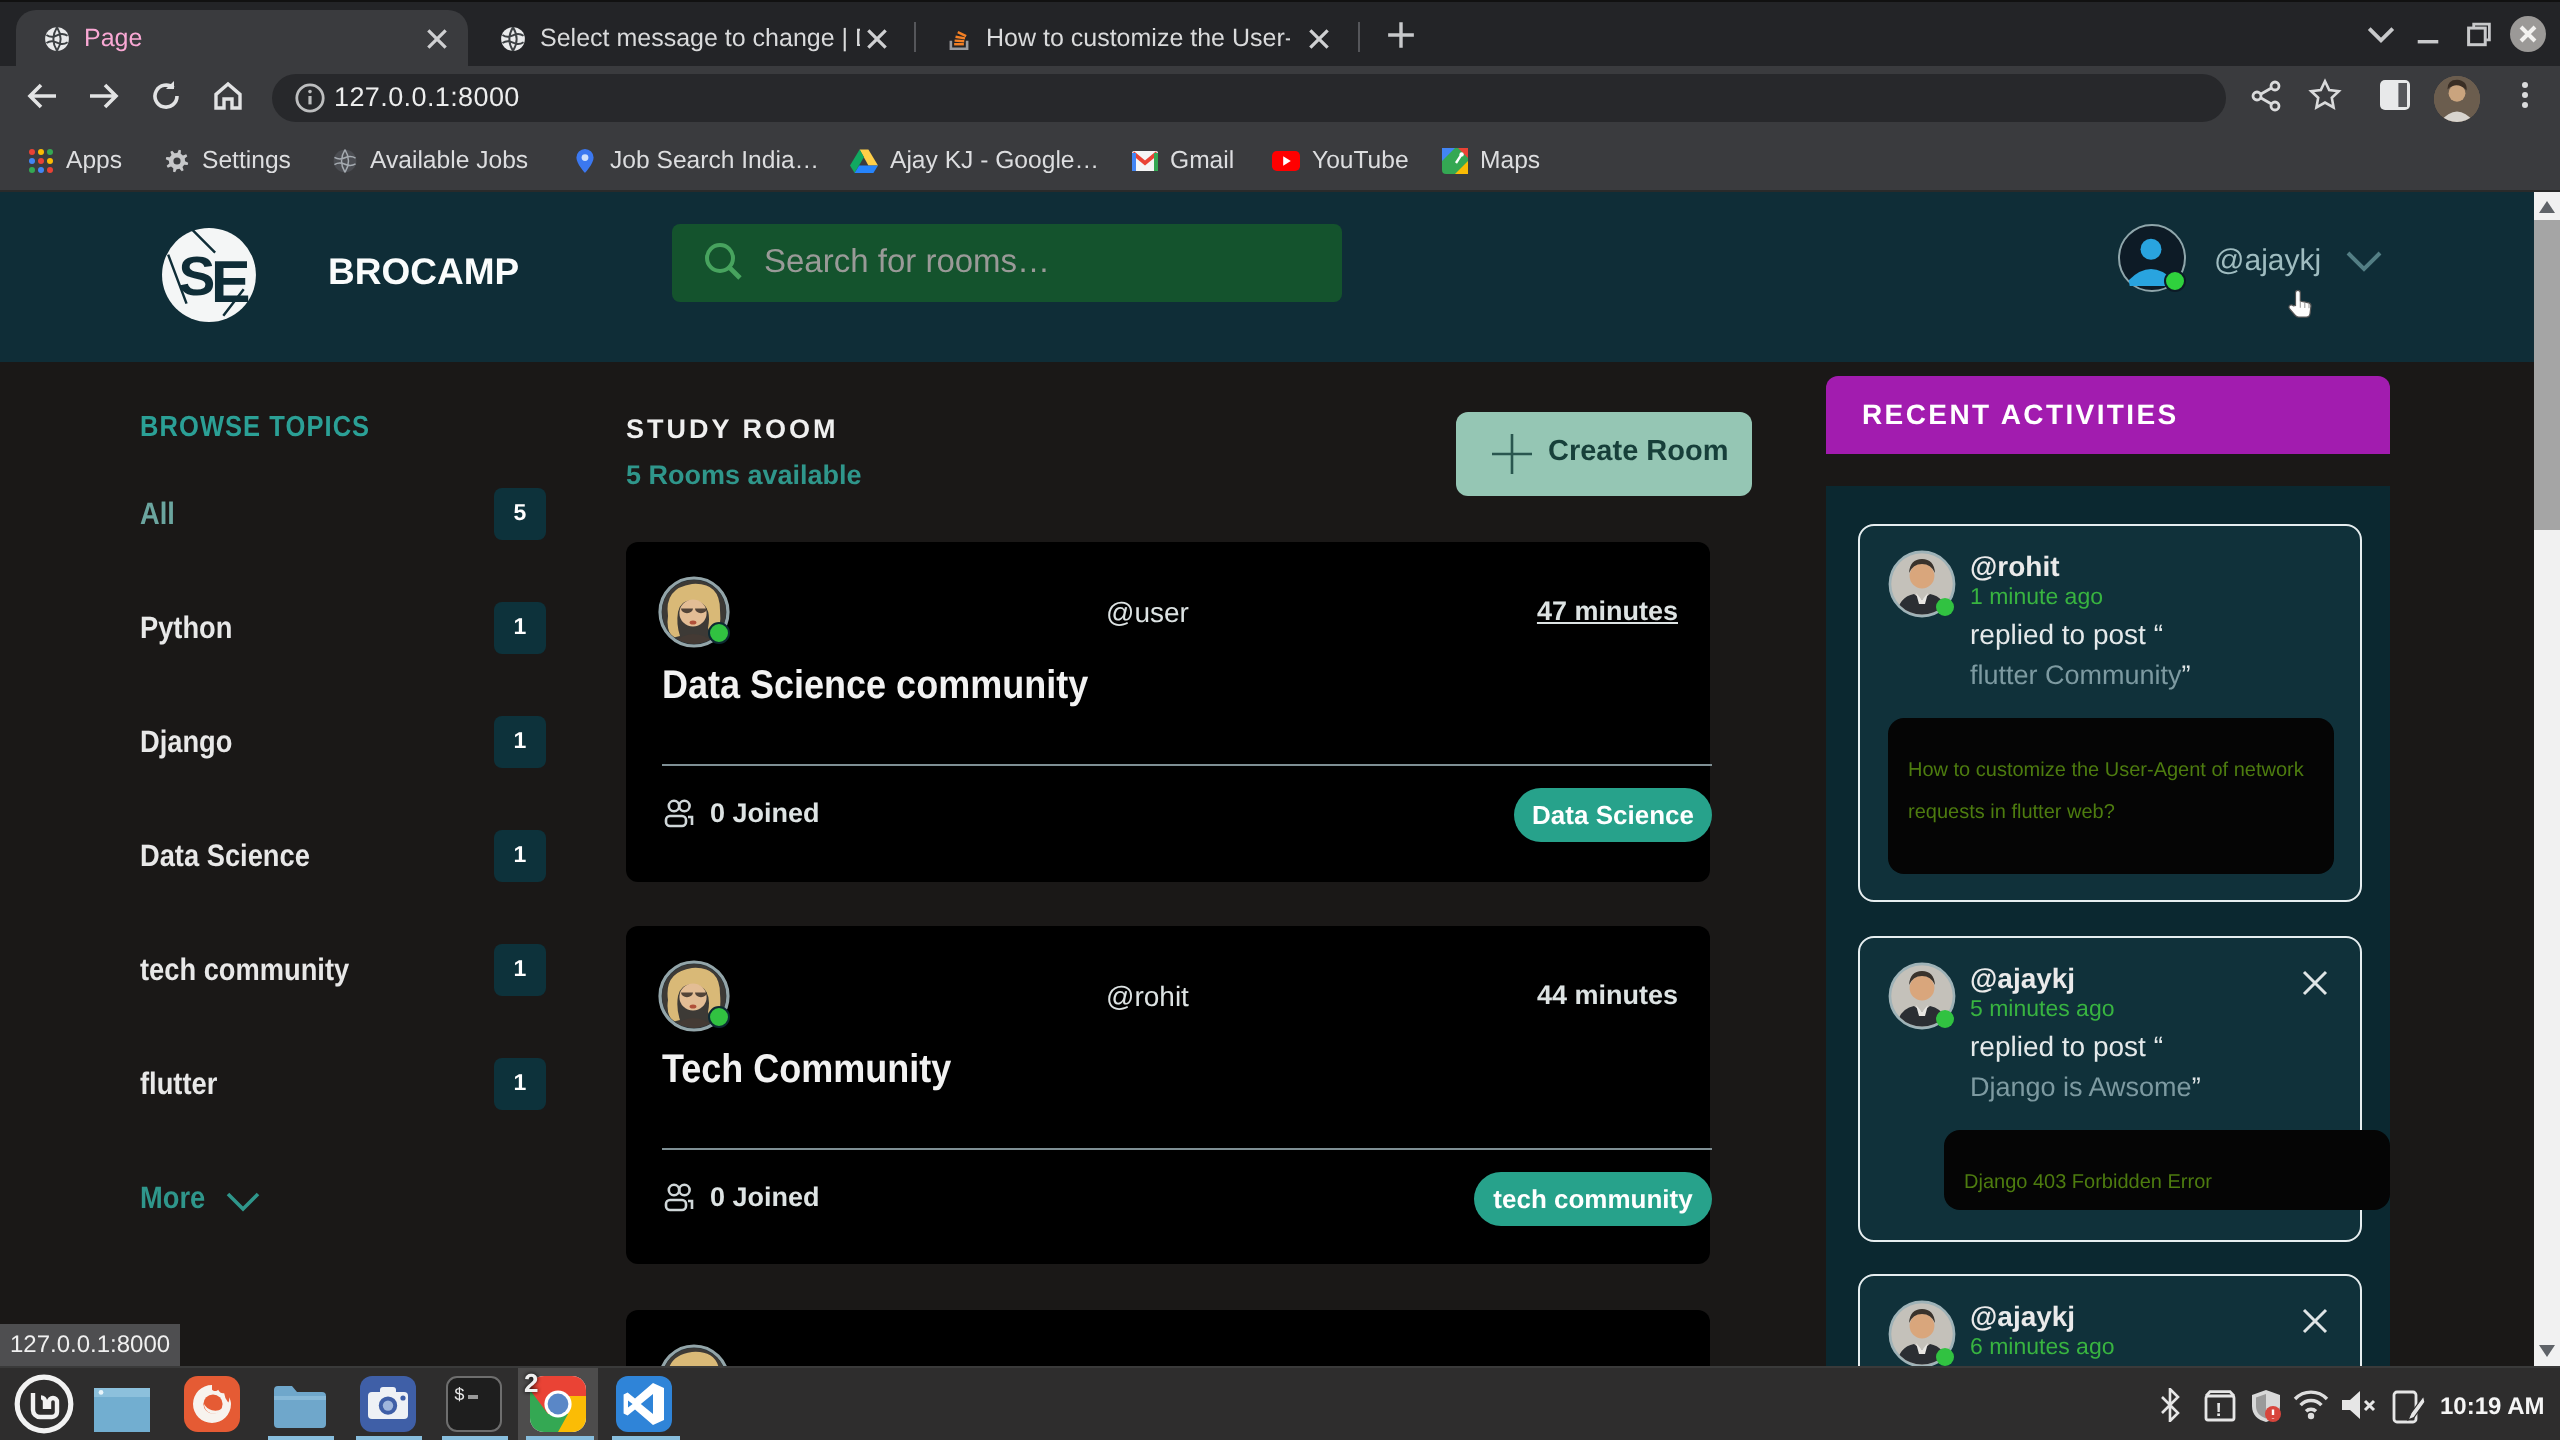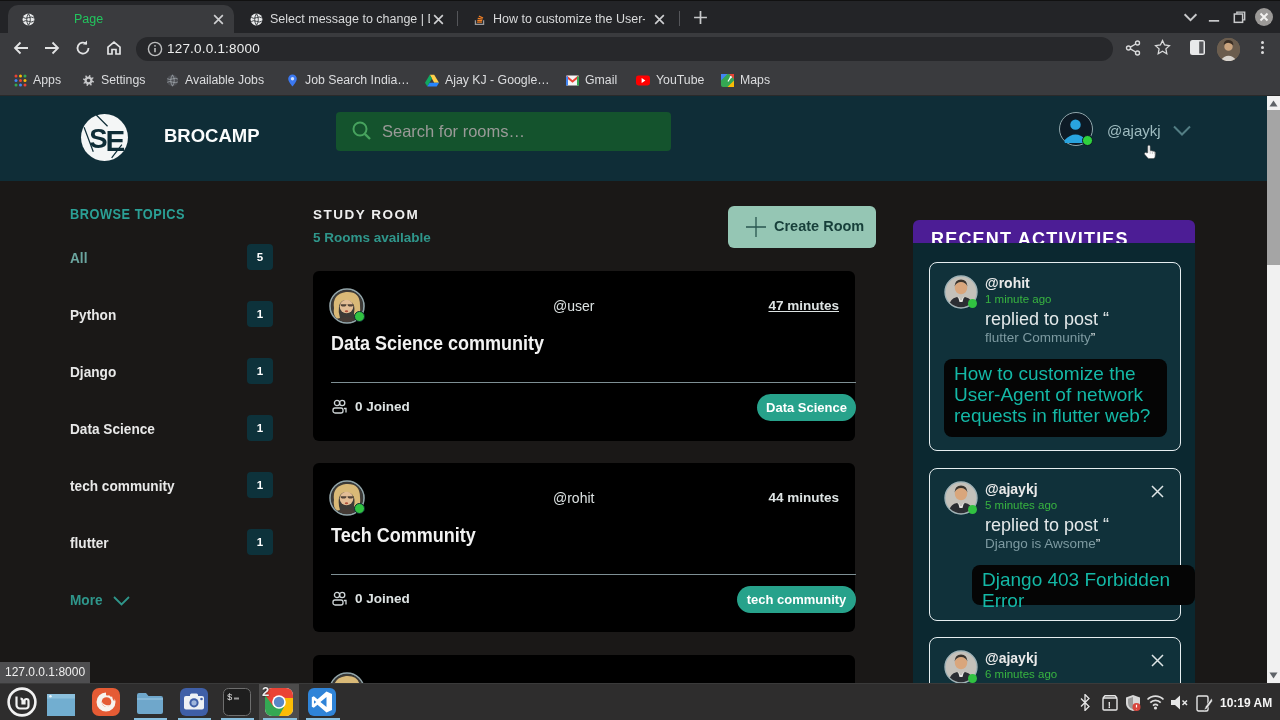--- a/index.html
+++ b/index.html
@@ -28,28 +28,28 @@
 
   
   .topic { position:absolute; left:70px; font-size:15.5px; font-weight:700; color:#e8e8e8; transform:scaleX(.88); transform-origin:left; }
   .badge { position:absolute; left:247px; width:26px; height:26px; background:#0d323b; border-radius:4px; color:#fff; font-size:11.5px; font-weight:700; text-align:center; line-height:26px; }
 
   
   .card { position:absolute; left:313px; width:542px; background:#000000; border-radius:6px; }
   .pill { position:absolute; height:27px; background:#27a28b; border-radius:13.5px; color:#fff; font-size:13px; font-weight:700; line-height:27px; text-align:center; }
 
   
-  #actheader { left:913px; top:124px; width:282px; height:39px; background:#4c1d95; border-radius:6px 6px 0 0; color:#fff; font-weight:700; font-size:18px; letter-spacing:1.2px; line-height:39px; padding-left:18px; }
+  #actheader { left:913px; top:92px; width:282px; height:39px; background:#a21caf; border-radius:6px 6px 0 0; color:#fff; font-weight:700; font-size:14px; letter-spacing:1.2px; line-height:39px; padding-left:18px; }
   #actbody { left:913px; top:147px; width:282px; height:440px; background:#0b2830; }
   .acard { position:absolute; left:16px; width:252px; border:1.5px solid #e6eef0; border-radius:8px; background:#10313a; }
   .aname { position:absolute; left:55px; font-size:14px; font-weight:700; color:#eaeaea; }
   .atime { position:absolute; left:55px; font-size:11.5px; color:#38b440; }
-  .arep { position:absolute; left:55px; font-size:18px; color:#e4e9ea; }
+  .arep { position:absolute; left:55px; font-size:14px; color:#e4e9ea; }
   .aquote { position:absolute; left:55px; font-size:13.5px; color:#7d9aa1; }
-  .ablack { position:absolute; left:14px; width:223px; background:#050505; border-radius:8px; color:#14b8a6; font-size:19px; line-height:21px; padding:4px 10px; }
+  .ablack { position:absolute; left:14px; width:223px; background:#050505; border-radius:8px; color:#4d7c0f; font-size:10px; line-height:21px; padding:16px 10px; }
 
   
   #sbar { left:1267px; top:0px; width:13px; height:587px; background:#f1f1f1; }
   #sthumb { left:0; top:14px; width:13px; height:155px; background:#a5a5a5; }
 
   #statusbubble { left:0; top:566px; width:90px; height:21px; background:#4e4e50; color:#f0f0f0; font-size:12px; line-height:20px; padding-left:5px; }
 
   
   #taskbar { left:0; top:683px; width:1280px; height:37px; background:#2e2d2d; border-top:1px solid #3a3a3a; }
   .tbi { position:absolute; top:3px; width:30px; height:30px; }
@@ -59,21 +59,21 @@
 </head>
 <body>
 
 <div class="abs" id="tabstrip">
   <div class="tab" style="left:8px; width:226px; background:#3a3b3e;">
     <svg class="fav" viewBox="0 0 16 16">
         <circle cx="8" cy="8" r="7.3" fill="#e9eaeb"></circle>
         <path d="M8 .7 a7.3 7.3 0 0 1 0 14.6 a11 7.3 0 0 0 0 -14.6z M8 .7 a7.3 7.3 0 0 0 0 14.6 a11 7.3 0 0 1 0-14.6z" fill="none"></path>
         <path d="M1.5 5.5 q3 2 6.5 .2 q3.5 -1.8 6.5 .3 M1.5 10.5 q3 -2 6.5 -.2 q3.5 1.8 6.5 -.3 M8 .7 q-4.5 7.3 0 14.6 M8 .7 q4.5 7.3 0 14.6" stroke="#3c4043" stroke-width="1.2" fill="none"></path>
       </svg>
-    <span class="ttl" style="color:#22c55e;margin-left:32px;">Page</span>
+    <span class="ttl" style="color:#f9a8d4;">Page</span>
     <svg class="tx" style="left:204px;" viewBox="0 0 12 12">
         <path d="M2 2 L10 10 M10 2 L2 10" stroke="#cfd0d2" stroke-width="1.5"></path>
       </svg>
   </div>
   <div class="tab" style="left:236px; width:220px;">
     <svg class="fav" viewBox="0 0 16 16">
         <circle cx="8" cy="8" r="7.3" fill="#e9eaeb"></circle>
         <path d="M1.5 5.5 q3 2 6.5 .2 q3.5 -1.8 6.5 .3 M1.5 10.5 q3 -2 6.5 -.2 q3.5 1.8 6.5 -.3 M8 .7 q-4.5 7.3 0 14.6 M8 .7 q4.5 7.3 0 14.6" stroke="#3c4043" stroke-width="1.2" fill="none"></path>
       </svg>
     <span class="ttl" style="width:160px;">Select message to change | D</span>

